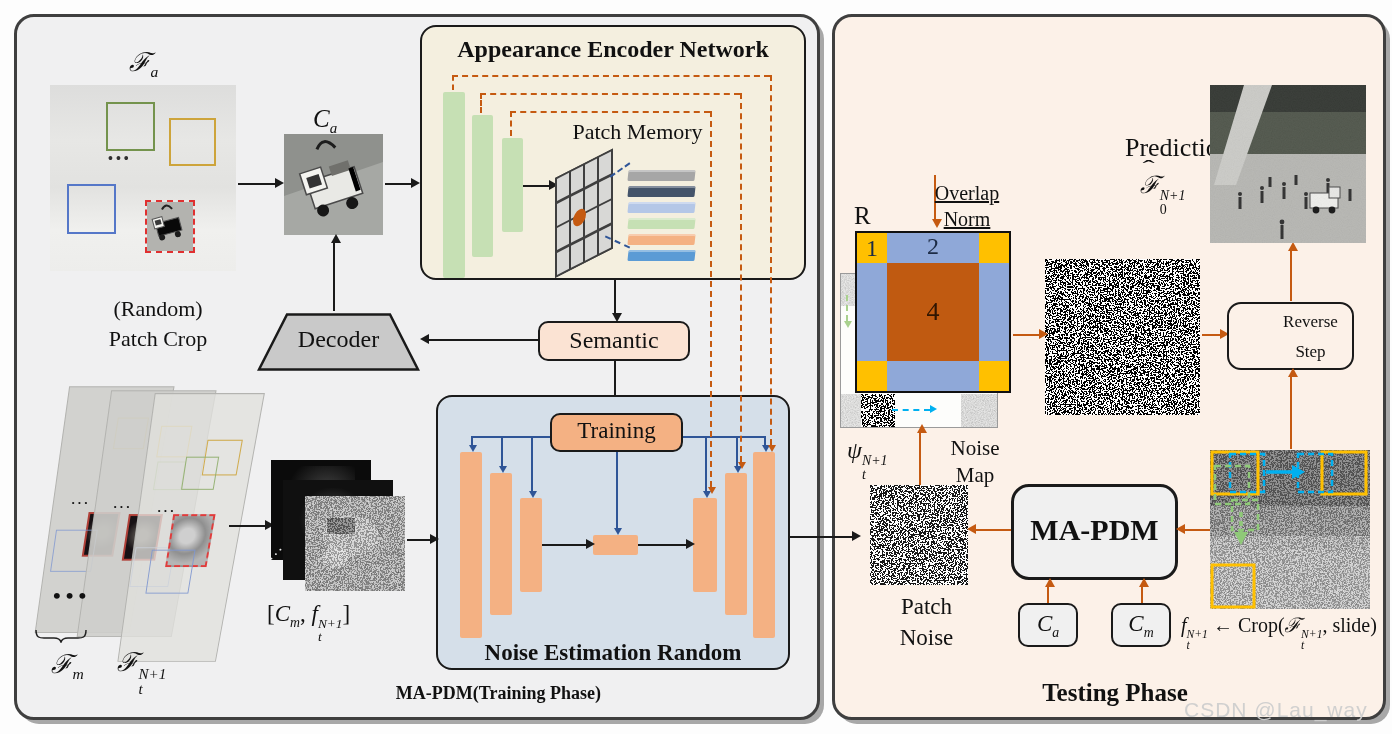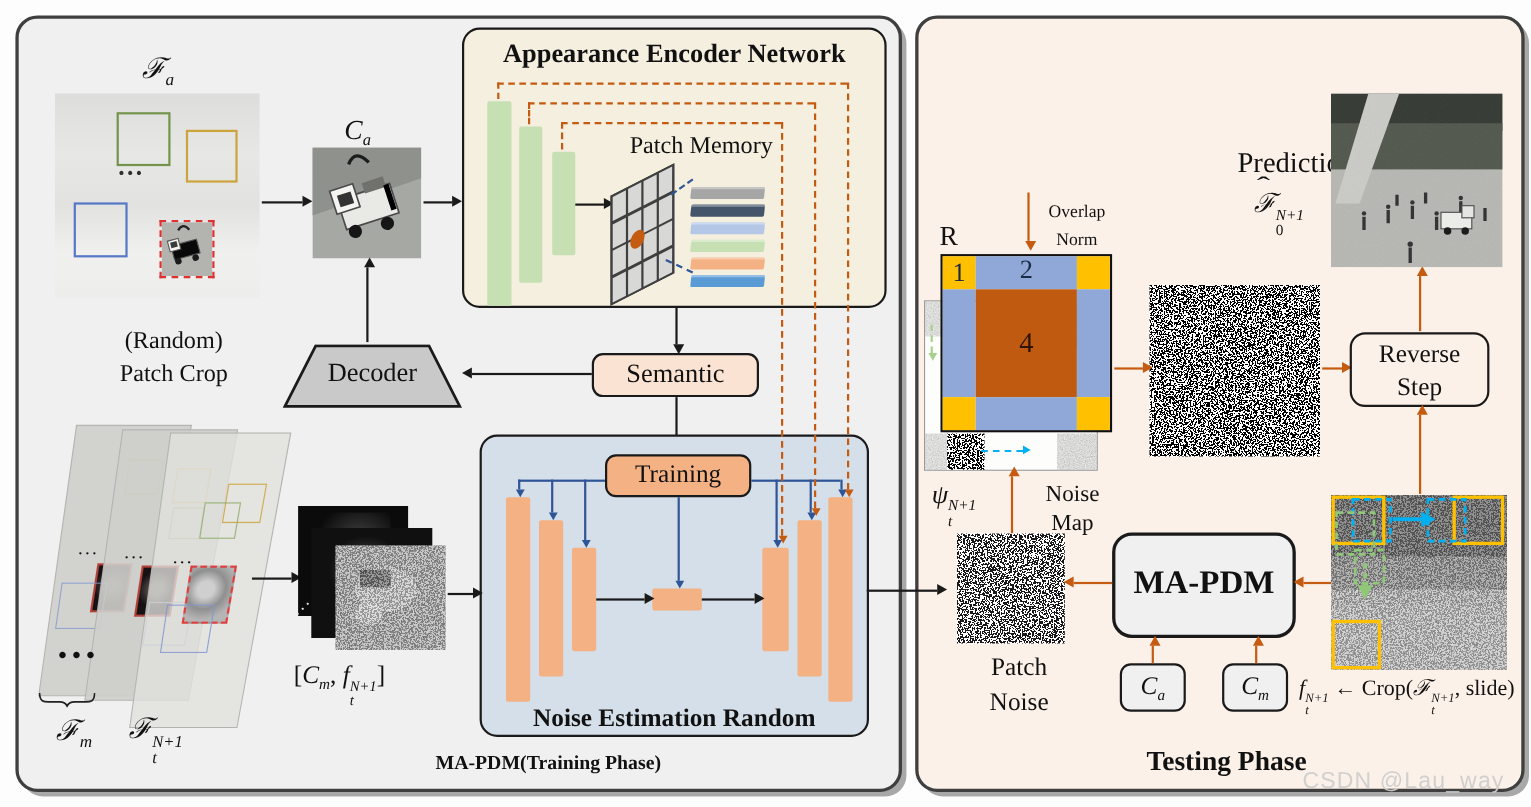--- a/index.html
+++ b/index.html
@@ -323,21 +323,21 @@
       </div>
 
     <div class="lbl bold ctr" style="left:244px;top:666px;width:340px;font-size:18px;text-align:right;">MA-PDM(Training Phase)</div>
   </div>
 
   <div class="panel panel-right">
 
     <div class="vl c-orange" style="left:99px;top:158px;height:44px;">
         <span class="ah ah-d"></span>
       </div>
-    <div class="lbl ctr" style="left:104px;top:163px;width:80px;font-size:16px;line-height:26px;">
+    <div class="lbl ctr" style="left:92px;top:163px;width:80px;font-size:20px;line-height:26px;text-decoration:underline;">
       <div>Overlap</div>
         <div>Norm</div>
     </div>
 
     <span class="lbl" style="left:19px;top:185px;font-size:25px;">R</span>
 
     <div class="abs" style="left:5px;top:256px;width:158px;height:155px;background:#fdfdfb;border:1.5px solid #9a9a9a;box-sizing:border-box;">
       <svg class="abs" style="left:0;top:0;opacity:.5;" width="22" height="32">
           <rect width="22" height="32" filter="url(#nzGr)"></rect>
         </svg>
@@ -407,21 +407,21 @@
         <rect width="155" height="156" filter="url(#nzBW)"></rect>
     </svg>
     <div class="hl c-orange" style="left:178px;top:317px;width:26px;">
         <span class="ah ah-r"></span>
       </div>
     <div class="hl c-orange" style="left:367px;top:317px;width:18px;">
         <span class="ah ah-r"></span>
       </div>
 
     <div class="box" style="left:392px;top:285px;width:127px;height:68px;border-radius:14px;">
-      <div class="lbl ctr" style="left:0;top:3px;width:100%;font-size:23px;line-height:30px;">
+      <div class="lbl ctr" style="left:0;top:3px;width:100%;font-size:17px;line-height:30px;padding-left:20px;">
         <div>Reverse</div>
           <div>Step</div>
       </div>
     </div>
     <div class="vl c-orange" style="left:455px;top:234px;height:50px;">
         <span class="ah ah-u"></span>
       </div>
     <div class="vl c-orange" style="left:455px;top:360px;height:72px;">
         <span class="ah ah-u"></span>
       </div>

